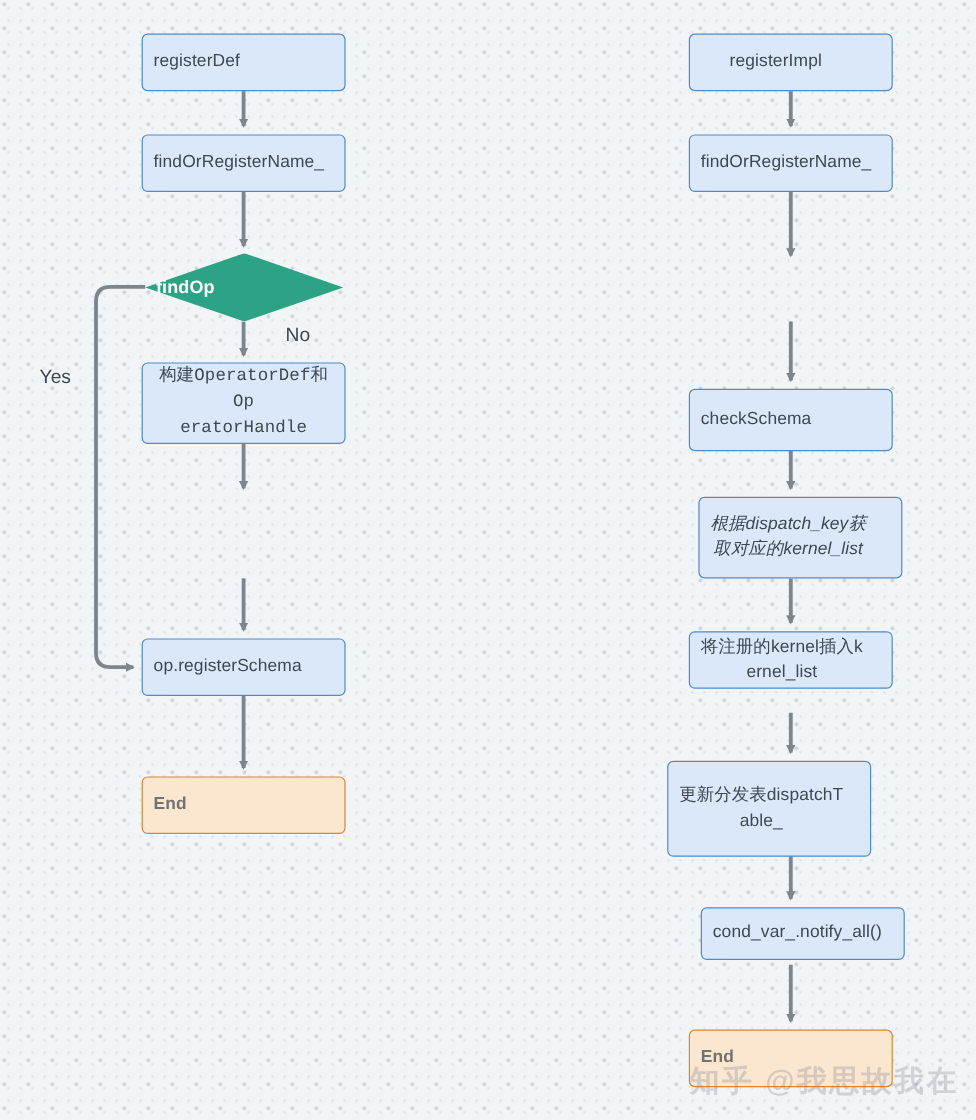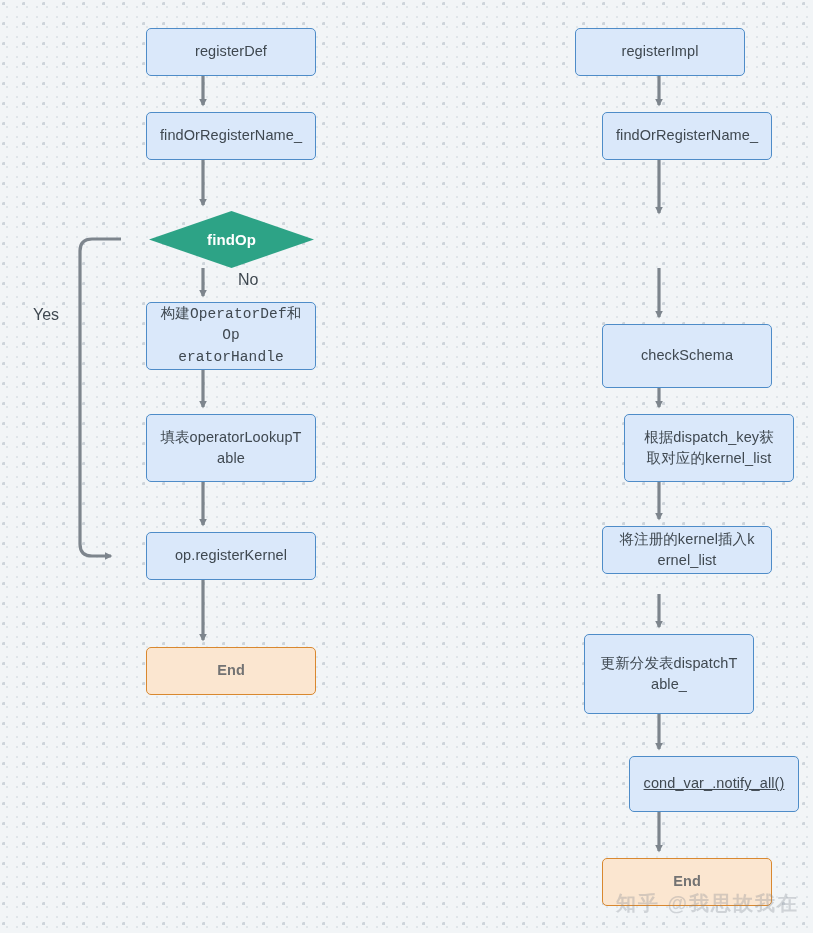--- a/index.html
+++ b/index.html
@@ -33,28 +33,26 @@
     height: 933px;
     pointer-events: none;
   }
 
   
   .node {
     position: absolute;
     box-sizing: border-box;
     display: flex;
     align-items: center;
-    justify-content: center;
     text-align: center;
     border-radius: 5px;
     font-size: 14.5px;
     line-height: 1.45;
     letter-spacing: 0.1px;
     z-index: 3;
-    margin-left: 28px;
   }
 
   .node.process {
     background: #dae8fa;
     border: 1.6px solid #4e8cc8;
     color: #3f4850;
   }
 
   .node.terminal {
     background: #fbe6d0;
@@ -98,21 +96,21 @@
     color: #3f4850;
     z-index: 4;
     white-space: nowrap;
   }
 
   
   #watermark {
     position: absolute;
     right: 14px;
     bottom: 16px;
-    font-size: 20px;
+    font-size: 25px;
     font-weight: 700;
     color: rgba(125,133,141,0.30);
     letter-spacing: 2px;
     z-index: 9;
     white-space: nowrap;
     pointer-events: none;
   }
 </style>
 </head>
 <body>
@@ -158,66 +156,62 @@
   <div class="node decision" style="left:121px; top:211px; width:165px; height:57px;">
     <span class="diamond-shape"></span>
     <span class="label">findOp</span>
   </div>
 
   <div class="node process" style="left:118px; top:302px; width:170px; height:68px;font-family:Liberation Mono, monospace;">
     <span class="label">构建OperatorDef和Op
 eratorHandle</span>
   </div>
 
-  <div class="node process" style="left:118px; top:414px; width:170px; height:68px;">
-    <span class="label">填表operatorLookupT
-able</span>
-  </div>
 
   <div class="node process" style="left:118px; top:532px; width:170px; height:48px;">
-    <span class="label">op.registerKernel</span>
+    <span class="label">op.registerSchema</span>
   </div>
 
   <div class="node terminal" style="left:118px; top:647px; width:170px; height:48px;">
     <span class="label">End</span>
   </div>
 
   <div class="edge-label" style="left:238px; top:271px;">No</div>
 
   <div class="edge-label" style="left:33px; top:306px;">Yes</div>
 
-  <div class="node process" style="left:547px; top:28px; width:170px; height:48px;">
+  <div class="node process" style="left:574px; top:28px; width:170px; height:48px;padding-left:24px;">
     <span class="label">registerImpl</span>
   </div>
 
   <div class="node process" style="left:574px; top:112px; width:170px; height:48px;">
     <span class="label">findOrRegisterName_</span>
   </div>
 
 
-  <div class="node process" style="left:574px; top:324px; width:170px; height:64px;">
+  <div class="node process" style="left:574px; top:324px; width:170px; height:52px;">
     <span class="label">checkSchema</span>
   </div>
 
-  <div class="node process" style="left:596px; top:414px; width:170px; height:68px;">
+  <div class="node process" style="left:582px; top:414px; width:170px; height:68px;font-style:italic;">
     <span class="label">根据dispatch_key获
 取对应的kernel_list</span>
   </div>
 
   <div class="node process" style="left:574px; top:526px; width:170px; height:48px;">
     <span class="label">将注册的kernel插入k
 ernel_list</span>
   </div>
 
   <div class="node process" style="left:556px; top:634px; width:170px; height:80px;">
     <span class="label">更新分发表dispatchT
 able_</span>
   </div>
 
-  <div class="node process" style="left:601px; top:756px; width:170px; height:56px;text-decoration:underline;">
+  <div class="node process" style="left:584px; top:756px; width:170px; height:44px;">
     <span class="label">cond_var_.notify_all()</span>
   </div>
 
   <div class="node terminal" style="left:574px; top:858px; width:170px; height:48px;">
     <span class="label">End</span>
   </div>
 
   <div id="watermark">知乎 @我思故我在</div>
 
 </div>

